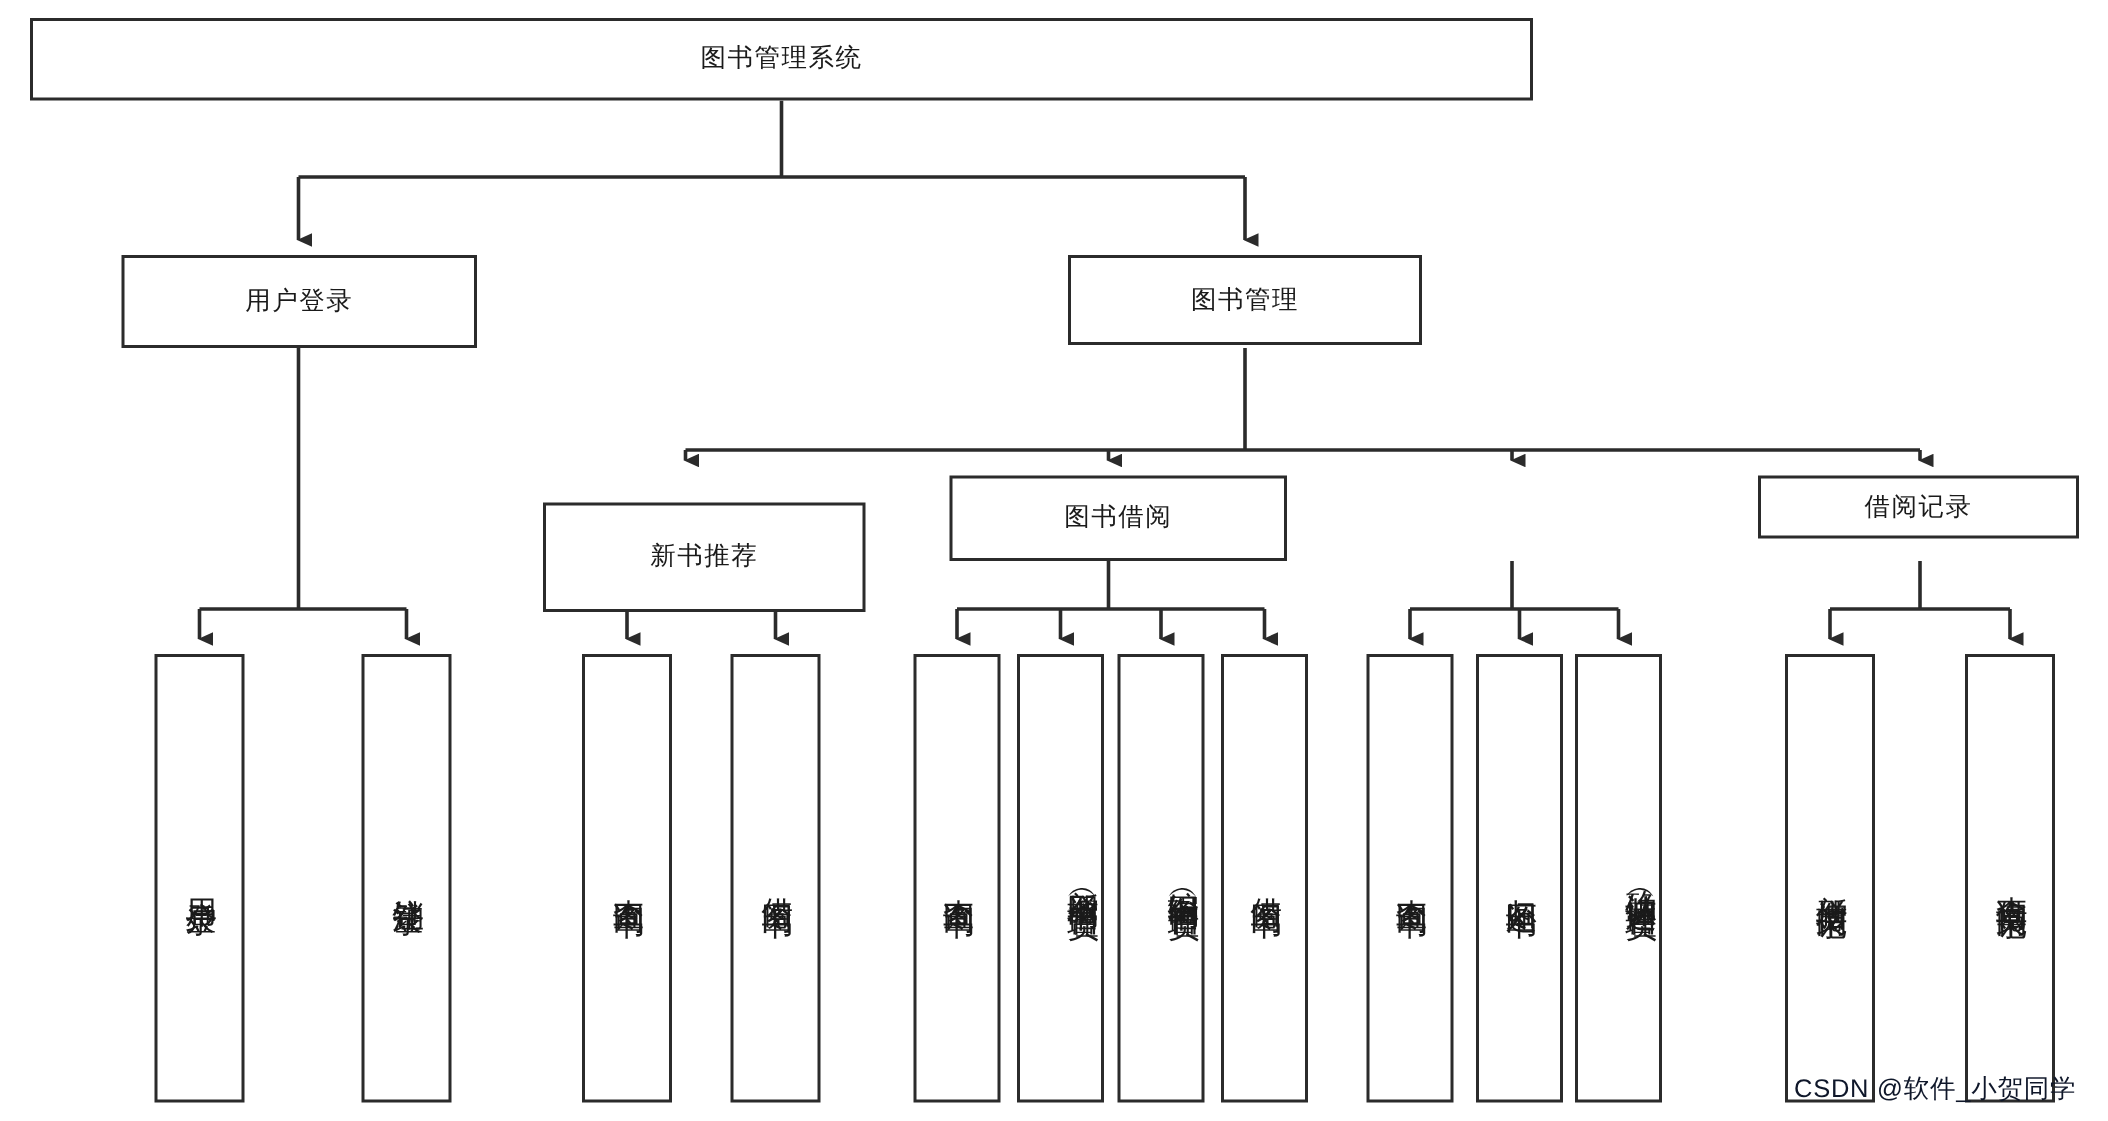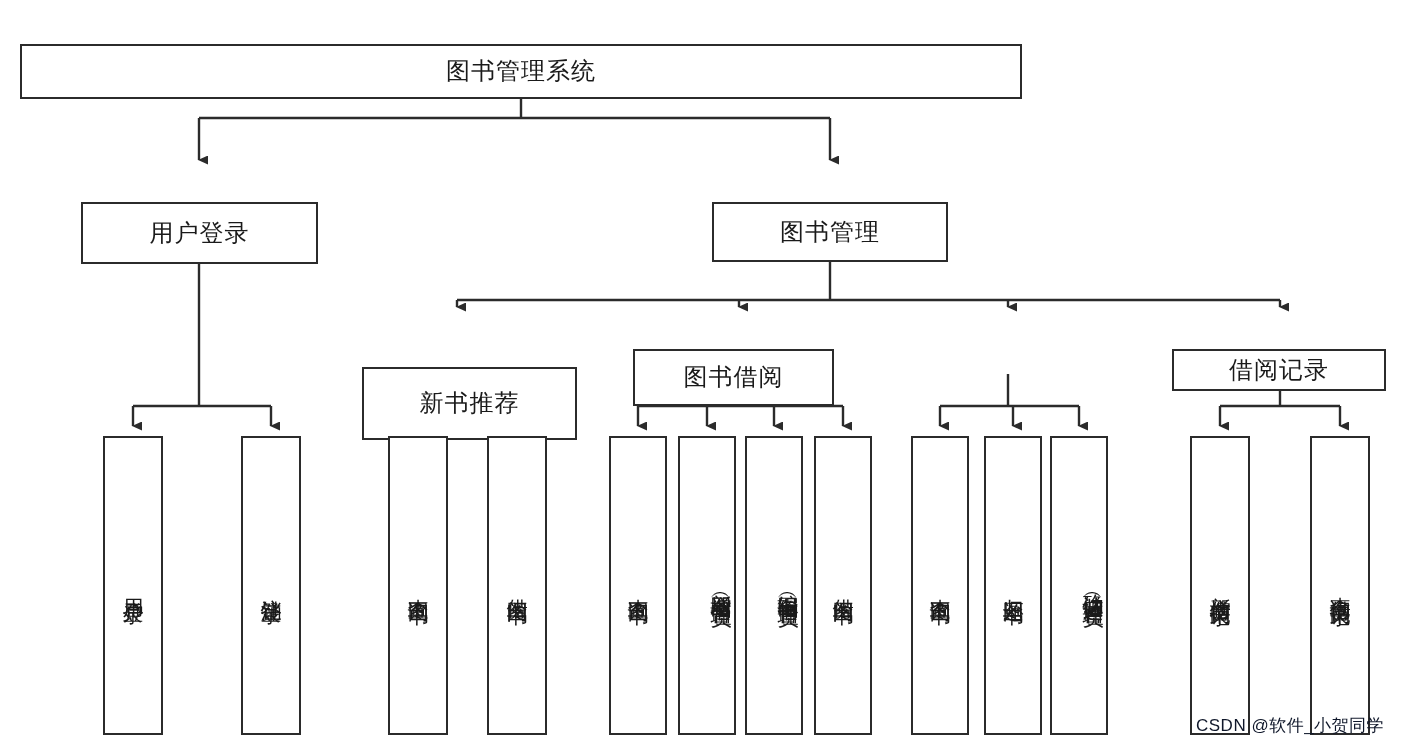--- a/index.html
+++ b/index.html
@@ -29,24 +29,23 @@
     position: absolute;
     box-sizing: border-box;
     border: 2px solid #2b2b2b;
     background: #ffffff;
     display: flex;
     align-items: center;
     justify-content: center;
     color: #1a1a1a;
   }
   .node.horiz {
-    font-size: 24px;
+    font-size: 17px;
     letter-spacing: 1px;
     line-height: 1.2;
-    margin-top: 32px;
   }
   .node.vert {
     writing-mode: vertical-rl;
     text-orientation: upright;
     font-size: 21px;
     line-height: 1.25;
     letter-spacing: 2px;
     padding: 4px 0;
   }
   .node.vert.toptext {
@@ -126,21 +125,21 @@
   <div class="node horiz" id="node-l2-0" style="left: 81px; top: 170px; width: 237px; height: 62px;">
     <span>用户登录</span>
   </div>
   <div class="node horiz" id="node-l2-1" style="left: 712px; top: 170px; width: 236px; height: 60px;">
     <span>图书管理</span>
   </div>
 
   <div class="node horiz" id="node-l3-0" style="left: 362px; top: 335px; width: 215px; height: 73px;">
     <span>新书推荐</span>
   </div>
-  <div class="node horiz" id="node-l3-1" style="left: 633px; top: 317px; width: 201px; height: 57px;">
+  <div class="node horiz" id="node-l3-1" style="left: 633px; top: 317px; width: 225px; height: 57px;">
     <span>图书借阅</span>
   </div>
   <div class="node horiz" id="node-l3-3" style="left: 1172px; top: 317px; width: 214px; height: 42px;">
     <span>借阅记录</span>
   </div>
 
   <div class="node vert" id="node-leaf-0" style="left: 103px; top: 436px; width: 60px; height: 299px;">
     <span>用户登录</span>
   </div>
   <div class="node vert" id="node-leaf-1" style="left: 241px; top: 436px; width: 60px; height: 299px;">

